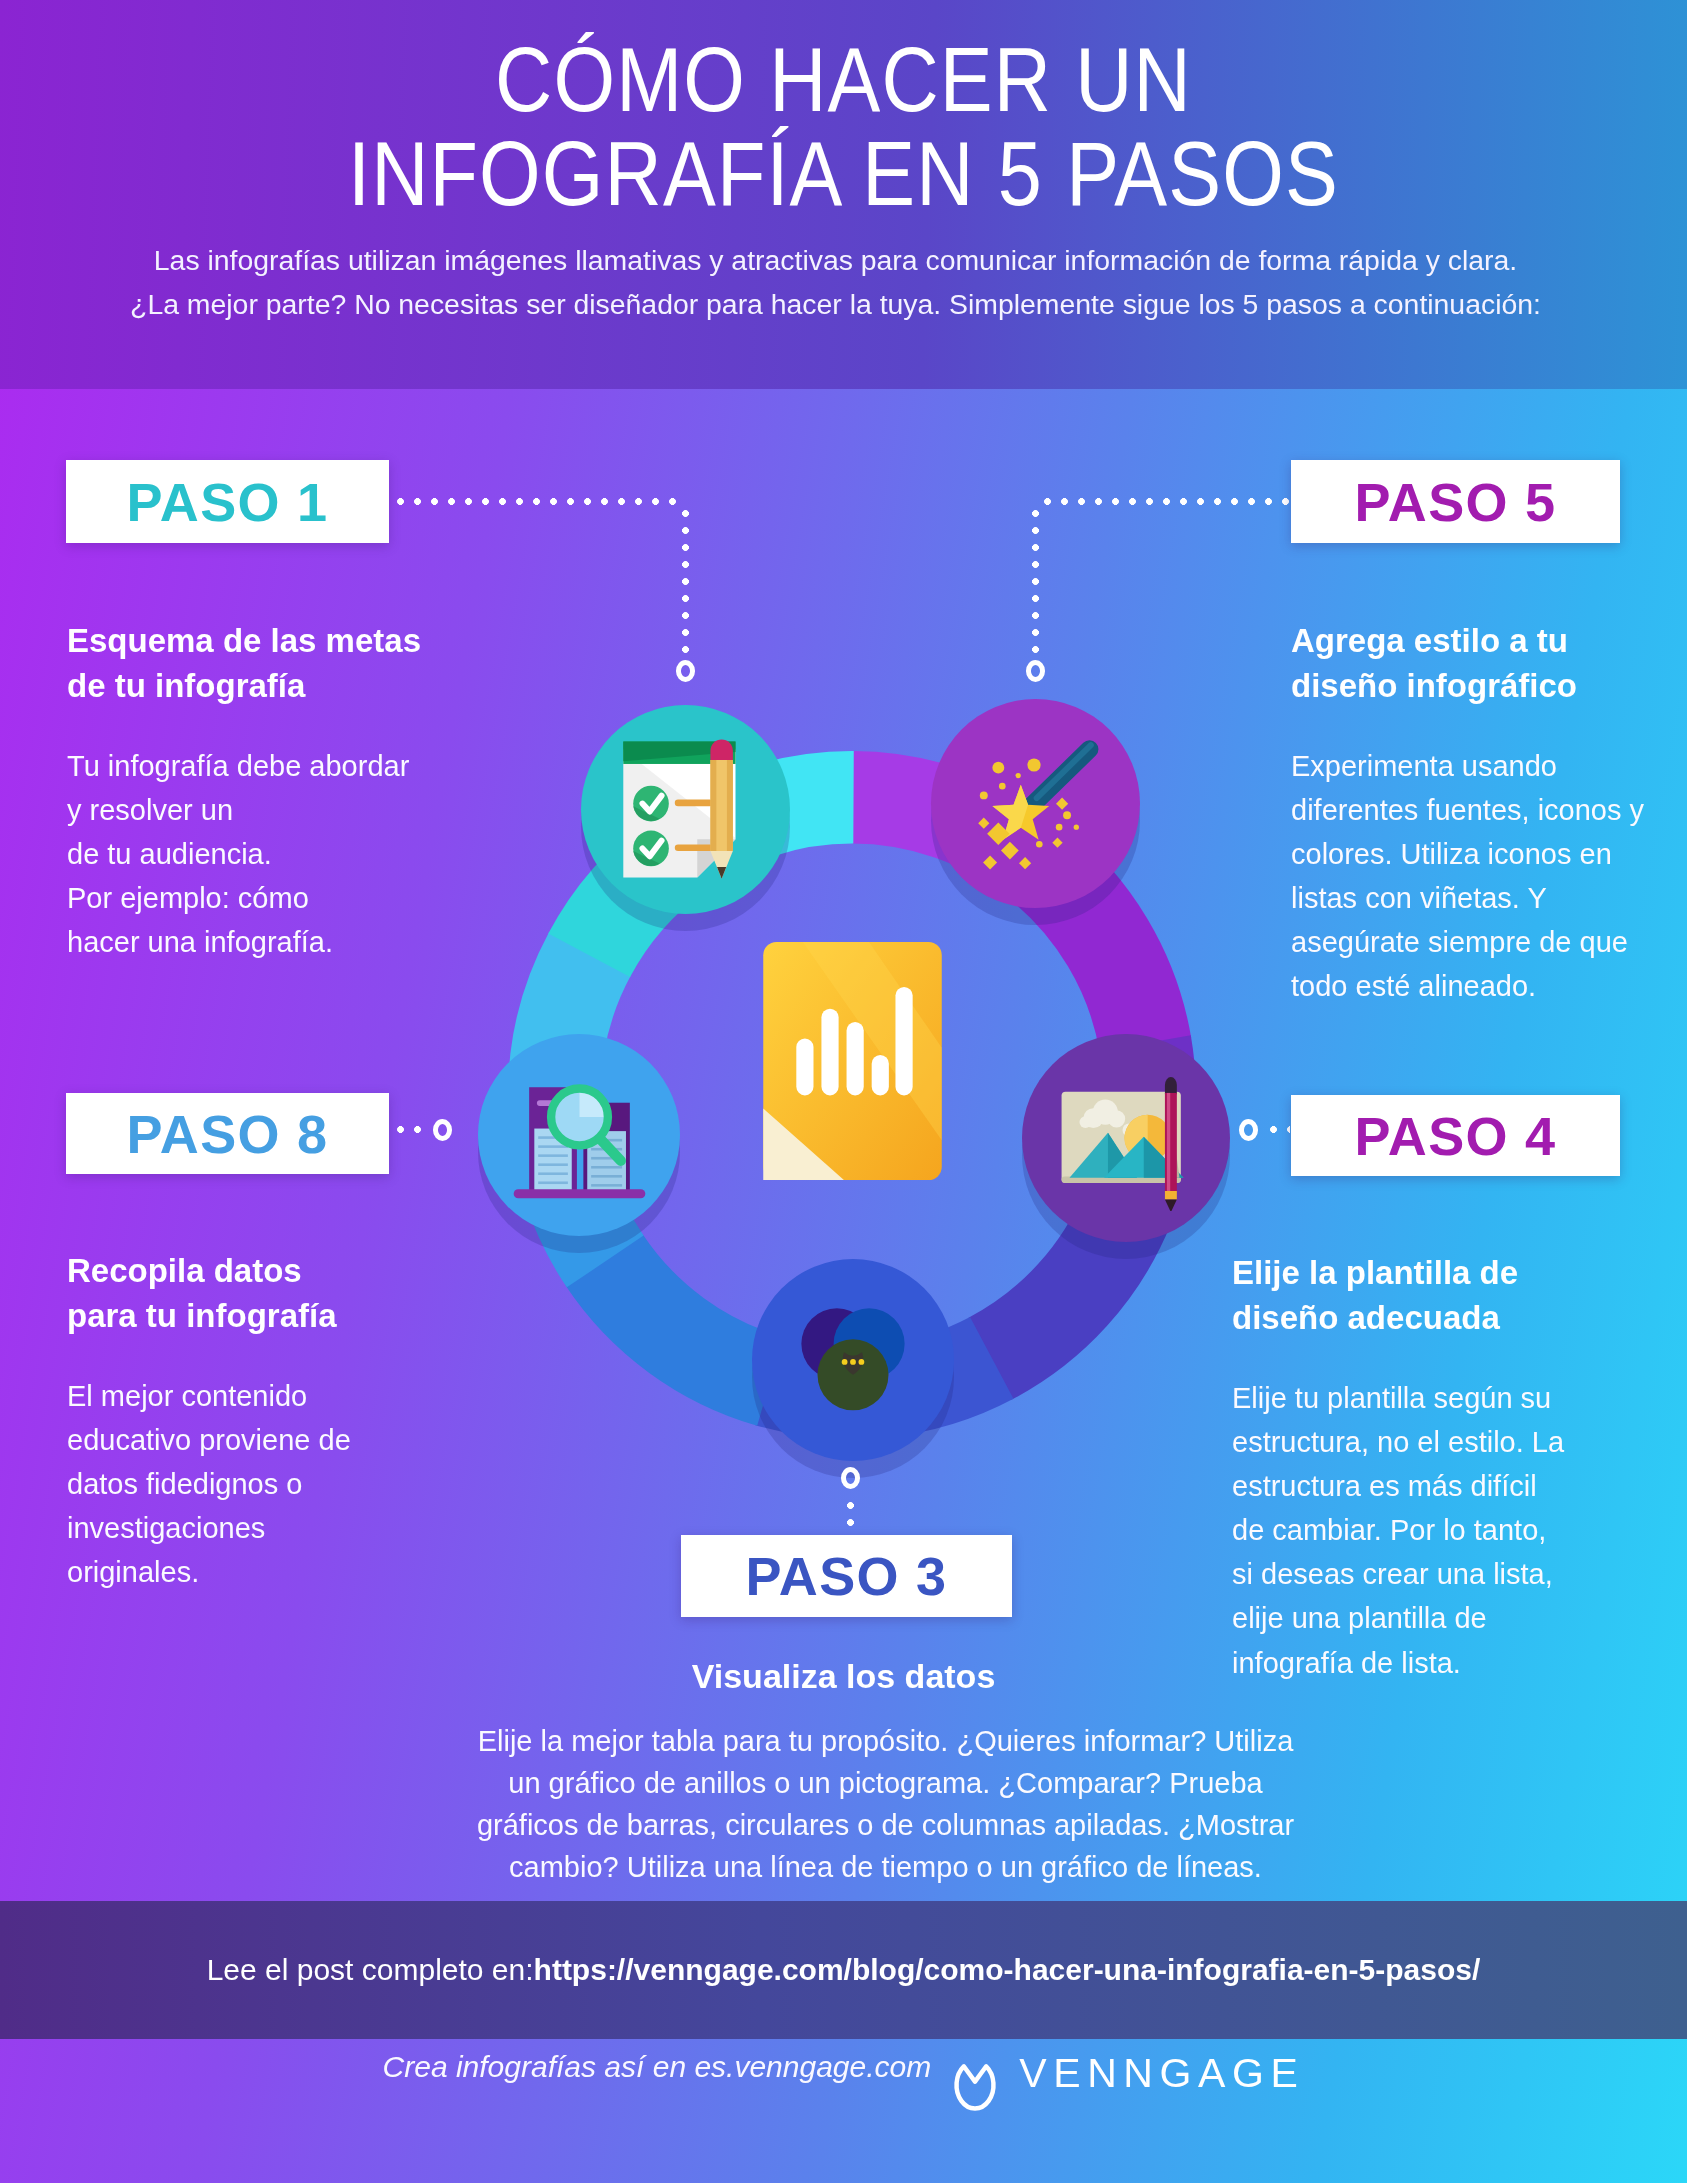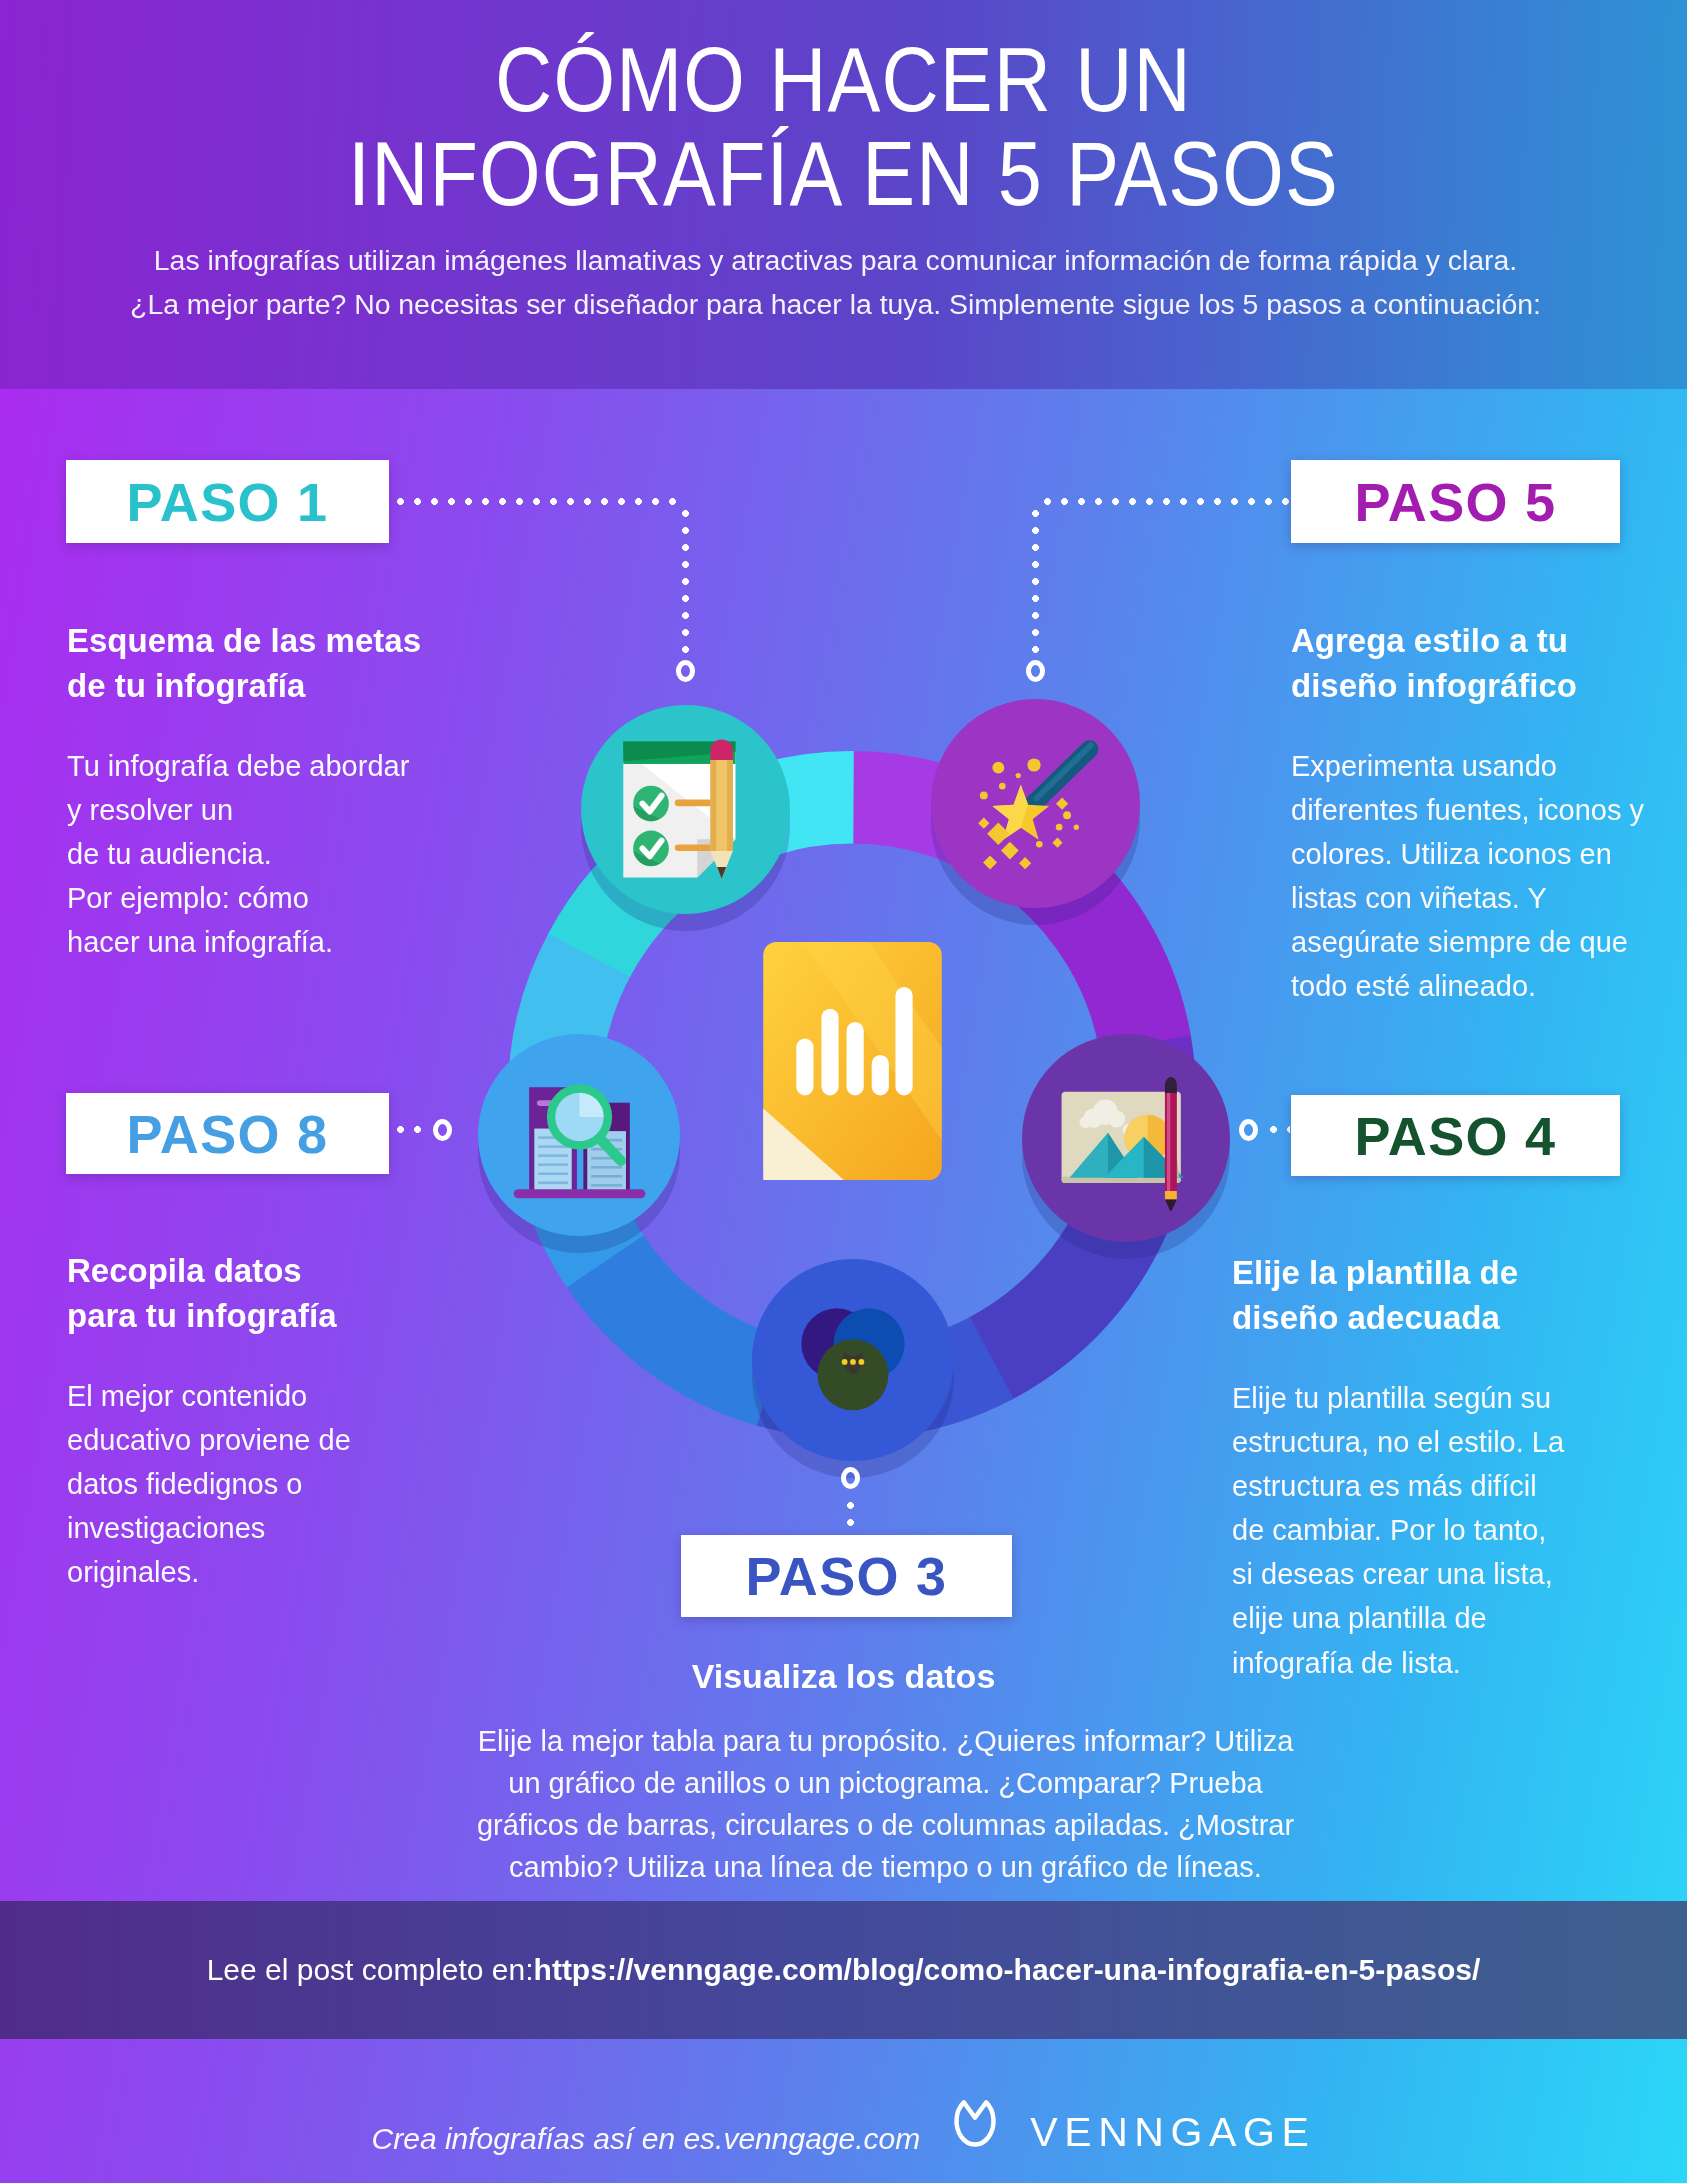--- a/index.html
+++ b/index.html
@@ -53,21 +53,21 @@
   .step3-heading{position:absolute;left:0;top:1657px;width:1687px;text-align:center;
                  font-size:34px;font-weight:bold;margin:0;}
   .step3-body{position:absolute;left:0;top:1720px;width:1687px;text-align:center;
               font-size:29px;line-height:1.45;white-space:pre-line;margin:0;color:#FBFAFF;padding-left:42px;}
   
   .footer-bar{position:absolute;left:0;top:1901px;width:1687px;height:138px;
     background:linear-gradient(90deg,#502C88 0%,#44479B 45%,#3E608F 100%);
     display:flex;align-items:center;justify-content:center;font-size:30px;}
   .footer-bar b{font-weight:bold;}
   .branding{position:absolute;left:0;top:2050px;width:1687px;height:106px;
-    display:flex;align-items:flex-end;justify-content:center;gap:27px;}
+    display:flex;align-items:flex-start;justify-content:center;gap:16px;}
   .tagline{font-size:30px;font-style:italic;color:#FAF8FF;}
   .wordmark{font-size:41px;letter-spacing:6.6px;color:#fff;}
 </style>
 </head>
 <body>
 
 <div class="page">
 
   <div class="header">
     <h1 class="title"><span>CÓMO HACER UN</span><br><span>INFOGRAFÍA EN 5 PASOS</span></h1>
@@ -280,21 +280,21 @@
     <h2 class="step-heading">Recopila datos
 para tu infografía</h2>
     <p class="step-body">El mejor contenido
 educativo proviene de
 datos fidedignos o
 investigaciones
 originales.</p>
   </div>
 
   <div class="step-box box-4">
-    <span class="step-label" style="color: #14532d; text-align: center;">PASO 4</span>
+    <span class="step-label" style="color: #a21caf; text-align: center;">PASO 4</span>
   </div>
   <div class="step-text text-4">
     <h2 class="step-heading">Elije la plantilla de
 diseño adecuada</h2>
     <p class="step-body">Elije tu plantilla según su
 estructura, no el estilo. La
 estructura es más difícil
 de cambiar. Por lo tanto,
 si deseas crear una lista,
 elije una plantilla de

